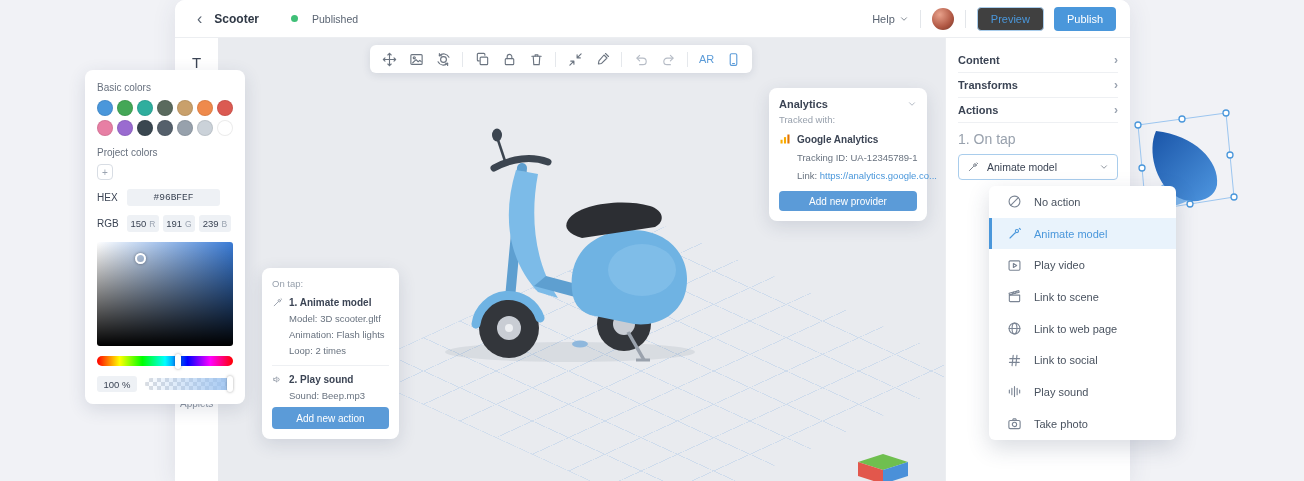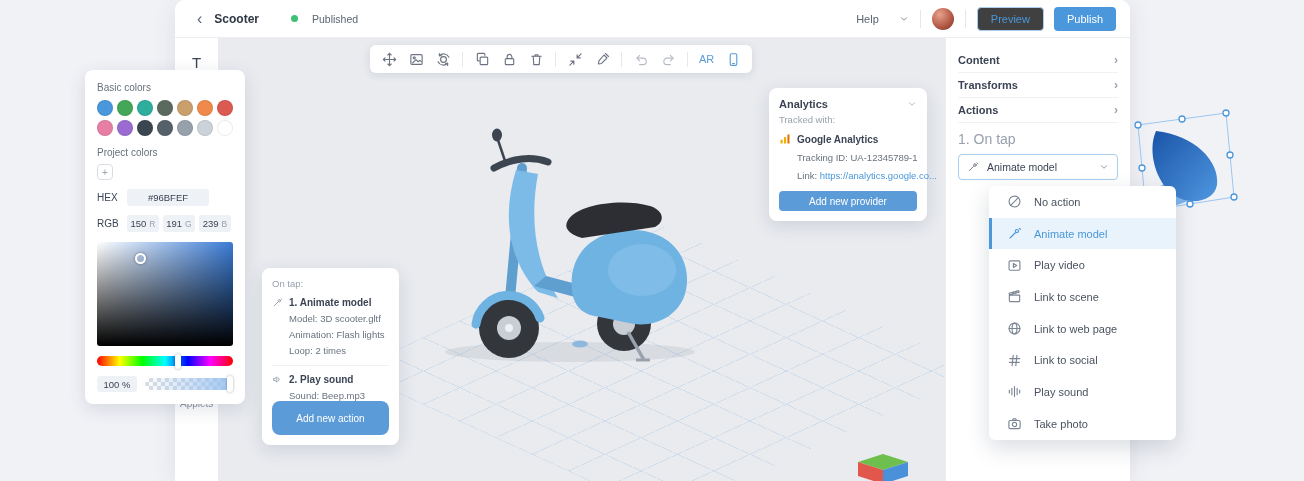--- a/index.html
+++ b/index.html
@@ -10,21 +10,21 @@
   .app { position:absolute; left:175px; top:0; width:955px; height:481px;
          border-radius:10px 10px 0 0; box-shadow:0 4px 24px rgba(50,60,90,.10); background:#fff; }
   .header { position:absolute; left:0; top:0; width:955px; height:38px; background:#fff;
             border-bottom:1px solid #ECEEF1; border-radius:10px 10px 0 0;
             display:flex; align-items:center; padding:0 14px 0 22px; }
   .back { font-size:16px; color:#5A6472; margin-right:12px; line-height:1; }
   .title { font-size:12px; font-weight:bold; color:#2F3845; margin-right:32px; }
   .status { display:flex; align-items:center; gap:14px; font-size:10.5px; color:#5A6472; }
   .dot { width:7px; height:7px; border-radius:50%; }
   .hspacer { flex:1; }
-  .help { display:flex; align-items:center; gap:20px; font-size:11px; color:#5A6472; }
+  .help { display:flex; align-items:center; gap:4px; font-size:11px; color:#5A6472; }
   .vsep { width:1px; height:18px; background:#E3E6EA; margin:0 11px; }
   .avatar { width:22px; height:22px; border-radius:50%;
             background:radial-gradient(circle at 35% 30%, #E8A18B, #B05743 60%, #6E3326); }
   .btn { height:24px; border-radius:4px; font-size:11px; display:flex; align-items:center;
          justify-content:center; padding:0 13px; }
   .btn.preview { border:1px solid #A9CDEC; color:#4A97DB; background:#404040; margin-right:10px; }
   .btn.publish { background:#4A97DB; color:#fff; }
 
   .strip { position:absolute; left:0; top:38px; width:43px; height:443px; background:#fff; }
   .ttool { position:absolute; left:0; top:16px; width:43px; text-align:center; font-size:15px; color:#3B4454; }
@@ -61,21 +61,21 @@
   .sw-grid { display:grid; grid-template-columns:repeat(7,16px); gap:4px; margin-top:7px; }
   .swatch { width:16px; height:16px; border-radius:50%; box-shadow:inset 0 0 0 1px rgba(0,0,0,.08); }
   .cp-sec { margin-top:11px; }
   .addsw { width:16px; height:16px; border:1px solid #D8DDE4; border-radius:4px; margin-top:6px;
            font-size:10px; color:#9AA3B0; display:flex; align-items:center; justify-content:center; }
   .cp-row { display:flex; align-items:center; margin-top:9px; gap:4px; }
   .cp-row .fld-label { width:26px; font-size:10px; color:#3B4454; }
   .valbox { background:#EEF1F5; border-radius:3px; height:17px; display:flex; align-items:center;
             justify-content:center; font-size:9.5px; color:#3B4454; gap:3px; }
   .valbox .suf { color:#9AA3B0; font-size:8.5px; }
-  .hexbox { width:82px; }
+  .hexbox { width:93px;font-family:Liberation Mono, monospace; }
   .rgbbox { width:32px; }
   .svbox { position:relative; margin-top:10px; width:136px; height:104px; border-radius:3px;
            background: linear-gradient(to bottom, rgba(0,0,0,0) 0%, #000 100%),
                        linear-gradient(to right, #fff 0%, #3A7BD5 100%); }
   .sv-cursor { position:absolute; left:28%; top:11%; width:11px; height:11px; border:2px solid #fff;
                border-radius:50%; box-shadow:0 0 3px rgba(0,0,0,.45); }
   .hue { position:relative; margin-top:10px; width:136px; height:10px; border-radius:5px;
          background:linear-gradient(to right,#f00,#ff0,#0f0,#0ff,#00f,#f0f,#f00); }
   .hue-handle { position:absolute; left:57%; top:-2.5px; width:6px; height:15px; background:#fff;
                 border-radius:3px; box-shadow:0 0 3px rgba(0,0,0,.35); }
@@ -91,21 +91,21 @@
   .op-handle { position:absolute; right:0; top:-2px; width:6px; height:16px; background:#fff;
                border-radius:3px; box-shadow:0 0 3px rgba(0,0,0,.35); }
 
   
   .tpanel { left:44px; top:230px; width:137px; padding:10px; z-index:15; }
   .tp-title { font-size:9.5px; color:#98A1AD; }
   .tp-act { display:flex; align-items:center; gap:6px; margin-top:8px; font-size:10px; font-weight:bold; color:#3B4454; }
   .tp-act svg { color:#8A93A0; }
   .tp-line { font-size:9.5px; color:#68727F; margin:5px 0 0 17px; }
   .tp-div { height:1px; background:#EEF0F3; margin:9px 0 1px; }
-  .tp-btn { margin-top:0; height:34px;border-radius:8px; }
+  .tp-btn { margin-top:6px; height:22px; }
 
   
   .apanel { left:551px; top:50px; width:158px; padding:10px; z-index:15; }
   .ap-head { display:flex; justify-content:space-between; align-items:center; font-size:11px; font-weight:bold; color:#3B4454; }
   .ap-sub { font-size:9.5px; color:#98A1AD; margin-top:4px; }
   .ap-prov { display:flex; align-items:center; gap:6px; margin-top:8px; font-size:10px; font-weight:bold; color:#3B4454; }
   .ap-line { font-size:9.5px; color:#68727F; margin:7px 0 0 18px; white-space:nowrap; }
   .ap-link { color:#4A97DB; }
   .ap-btn { margin-top:10px; height:20px; }
   .chev { color:#9AA3B0; font-size:12px; line-height:1; }

